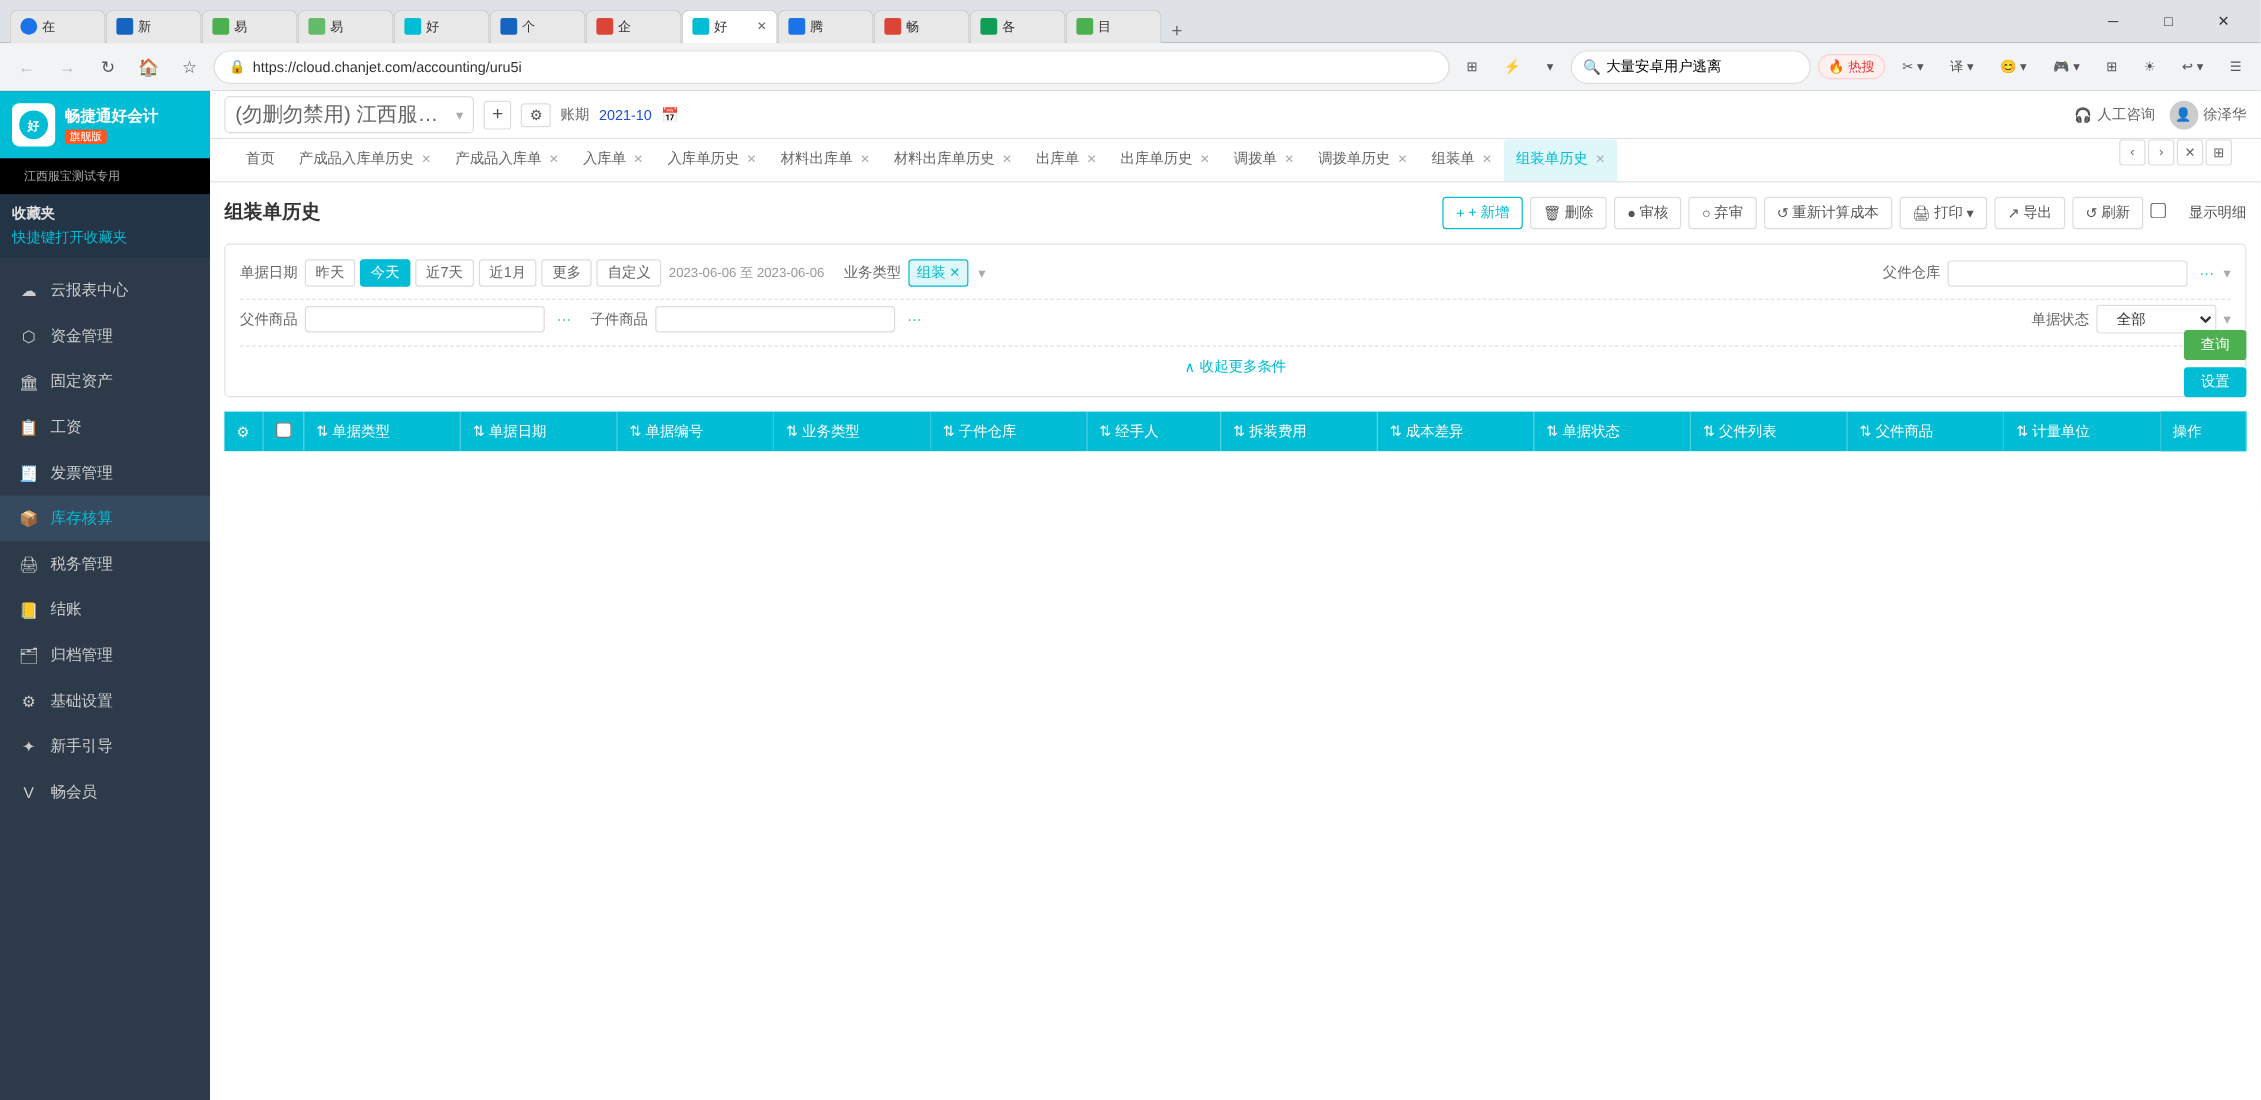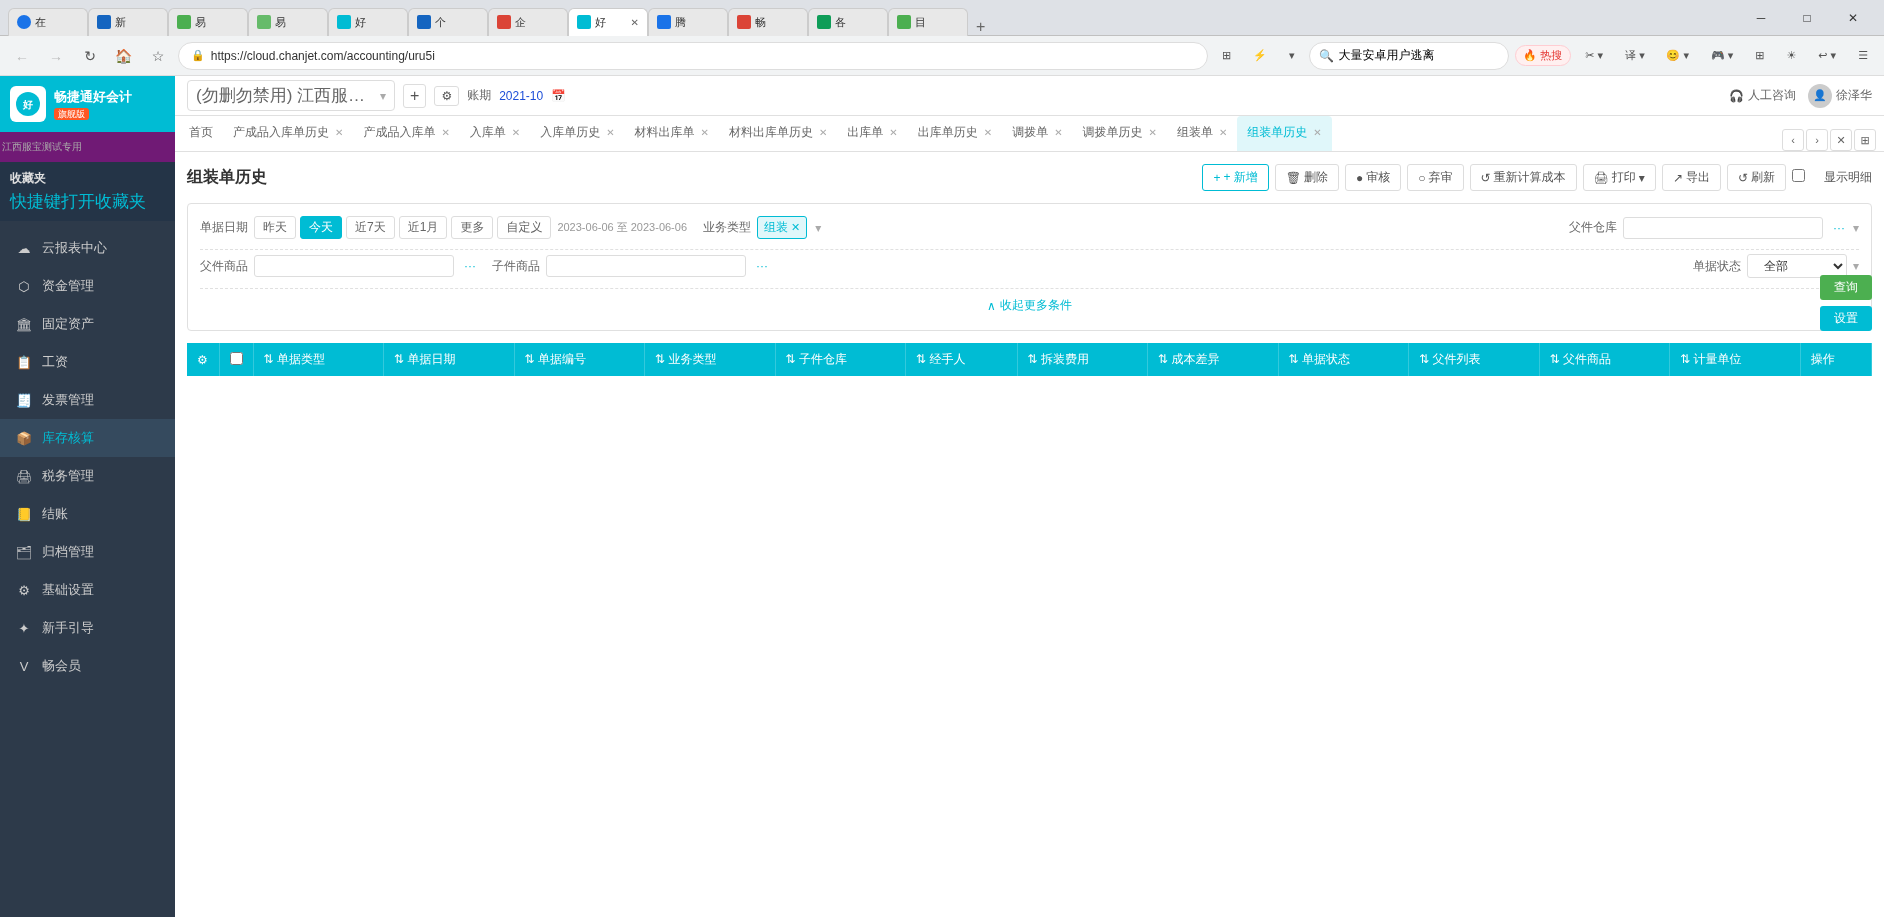--- a/index.html
+++ b/index.html
@@ -29,41 +29,41 @@
     .nav-extra-btn { display: flex; align-items: center; gap: 3px; padding: 3px 8px; border-radius: 12px; cursor: pointer; font-size: 11px; color: #555; }
     .hot-btn { background: #fff0f0; color: #e53935; border: 1px solid #ffcdd2; border-radius: 12px; padding: 2px 8px; font-size: 11px; }
 
     
     .app-wrapper { display: flex; height: calc(917px - 76px); }
 
     
     .sidebar { width: 175px; background: #2d3a4a; display: flex; flex-direction: column; flex-shrink: 0; }
     .sidebar-logo { background: #00bcd4; padding: 10px; display: flex; align-items: center; gap: 8px; }
     .sidebar-logo-icon { width: 36px; height: 36px; background: #fff; border-radius: 6px; display: flex; align-items: center; justify-content: center; font-size: 10px; color: #00bcd4; font-weight: bold; }
-    .sidebar-company { background: #701a75; padding: 8px 2px; display: flex; align-items: center; justify-content: space-between; }
+    .sidebar-company { background: #000000; padding: 8px 20px; display: flex; align-items: center; justify-content: space-between; }
     .sidebar-favorites { background: #243447; padding: 8px 10px; }
     .sidebar-nav { flex: 1; overflow-y: auto; padding: 8px 0; }
     .sidebar-item { display: flex; align-items: center; gap: 10px; padding: 10px 16px; color: #ccc; cursor: pointer; font-size: 13px; }
     .sidebar-item.active { background: #354a5e; color: #00bcd4; }
     .sidebar-item-icon { width: 16px; height: 16px; display: flex; align-items: center; justify-content: center; font-size: 13px; }
 
     
     .main-area { flex: 1; display: flex; flex-direction: column; background: #fff; overflow: hidden; }
 
     
     .top-bar { background: #fff; border-bottom: 1px solid #e0e0e0; padding: 0 12px; height: 40px; display: flex; align-items: center; justify-content: space-between; }
     .top-bar-left { display: flex; align-items: center; gap: 8px; }
     .company-selector { display: flex; align-items: center; gap: 4px; border: 1px solid #ddd; border-radius: 4px; padding: 3px 8px; cursor: pointer; font-size: 12px; color: #666; }
     .period-selector { display: flex; align-items: center; gap: 4px; font-size: 12px; color: #666; }
     .top-bar-right { display: flex; align-items: center; gap: 12px; }
     .top-bar-user { display: flex; align-items: center; gap: 4px; font-size: 12px; color: #666; }
     .user-avatar { width: 24px; height: 24px; border-radius: 50%; background: #ccc; display: flex; align-items: center; justify-content: center; font-size: 11px; color: #666; }
 
     
-    .nav-tabs-bar { background: #fff; border-bottom: 1px solid #e0e0e0; display: flex; align-items: flex-end; overflow-x: auto; white-space: nowrap; padding: 0 4px; }
+    .nav-tabs-bar { background: #fff; border-bottom: 1px solid #e0e0e0; display: flex; align-items: flex-start; overflow-x: auto; white-space: nowrap; padding: 0 20px; }
     .nav-tab { display: inline-flex; align-items: center; gap: 4px; padding: 8px 10px; font-size: 12px; color: #666; cursor: pointer; border-bottom: 2px solid transparent; white-space: nowrap; }
     .nav-tab.active { color: #00bcd4; background: #e0f7fa; border-radius: 4px 4px 0 0; }
     .nav-tab .tab-x { color: #aaa; font-size: 10px; margin-left: 2px; cursor: pointer; }
     .nav-tabs-controls { display: flex; align-items: center; gap: 2px; padding: 0 4px; margin-left: auto; flex-shrink: 0; }
     .nav-tabs-controls button { background: none; border: 1px solid #ddd; border-radius: 3px; width: 22px; height: 22px; cursor: pointer; font-size: 11px; color: #666; }
 
     
     .content { flex: 1; overflow-y: auto; padding: 12px; }
 
     
@@ -216,21 +216,21 @@
         <span style="background:#ff5722;color:#fff;font-size:9px;padding:1px 4px;border-radius:3px;">旗舰版</span>
       </div>
     </div>
 
     <div class="sidebar-company">
       <span style="color:#aaa;font-size:10px;overflow:hidden;text-overflow:ellipsis;white-space:nowrap;max-width:130px;">江西服宝测试专用</span>
     </div>
 
     <div class="sidebar-favorites">
       <div style="color:#e0e0e0;font-size:12px;font-weight:bold;margin-bottom:3px;">收藏夹</div>
-      <div style="color:#00bcd4;font-size:17px;cursor:pointer;">快捷键打开收藏夹</div>
+      <div style="color:#00bcd4;font-size:12px;cursor:pointer;">快捷键打开收藏夹</div>
     </div>
 
     <div class="sidebar-nav">
       <div class="sidebar-item">
         <span class="sidebar-item-icon">☁</span>
         <span>云报表中心</span>
       </div>
       <div class="sidebar-item">
         <span class="sidebar-item-icon">⬡</span>
         <span>资金管理</span>

